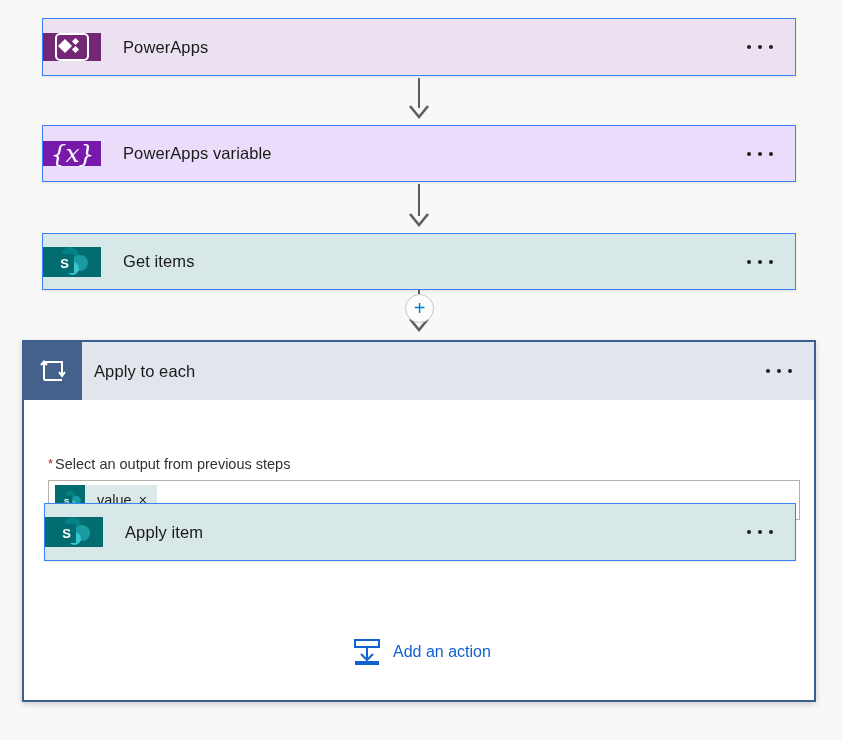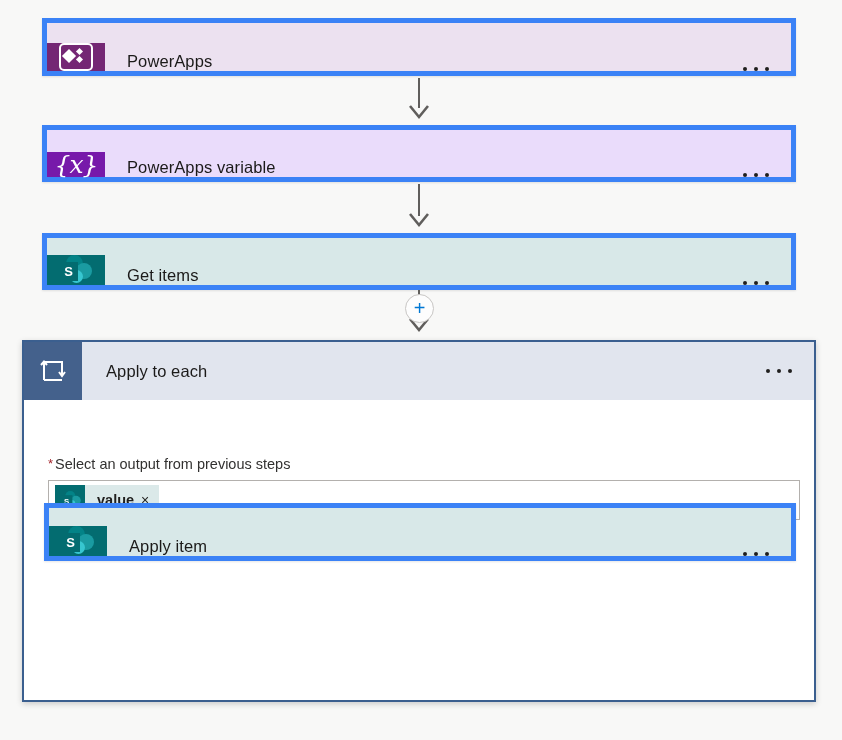--- a/index.html
+++ b/index.html
@@ -13,23 +13,23 @@
     width: 842px;
     height: 740px;
     background: #f8f8f7;
     overflow: hidden;
   }
 
   
   .card {
     position: absolute;
     display: flex;
-    align-items: flex-end;
+    align-items: center;
     box-sizing: border-box;
-    border: 5px solid #3b82f6;
+    border: 1px solid #3b82f6;
     box-shadow: 0 1px 2px rgba(0,0,0,0.10);
   }
   .card-icon {
     width: 58px;
     min-width: 58px;
     display: flex;
     align-items: center;
     justify-content: center;
   }
   .card-title {
@@ -181,21 +181,21 @@
     background: #e1e5ee;
   }
   #apply-header .card-icon {
     width: 58px; min-width: 58px;
     background: #44618c;
     display: flex; align-items: center; justify-content: center;
   }
   #apply-header .card-title {
     flex: 1;
     display: flex; align-items: center;
-    padding-left: 24px;
+    padding-left: 12px;
     font-size: 16.5px;
     color: #1b1a19;
   }
   .loop-glyph { width: 26px; height: 24px; }
 
   #apply-body { padding: 20px 24px 0 24px; margin-top: 36px; }
 
   .field-label {
     font-size: 14.5px;
     color: #323130;
@@ -228,21 +228,20 @@
   .token .token-icon {
     width: 30px; height: 30px;
     background: #036c70;
     display: flex; align-items: center; justify-content: center;
   }
   .token .sp-glyph { transform: scale(0.60); }
   .token .token-text {
     font-size: 14.5px;
     color: #201f1e;
     padding: 0 7px 0 12px;
-    font-weight: bold;
   }
   .token .token-x {
     font-size: 14px;
     color: #201f1e;
     padding-right: 10px;
     cursor: pointer;
   }
 
   
   #inner-card {
@@ -396,14 +395,23 @@
       </div>
     </div>
     <div class="card-title">Apply item</div>
     <div class="card-menu">
       <i></i>
         <i></i>
         <i></i>
     </div>
   </div>
 
+  <div id="add-action">
+    <svg class="aa-glyph" viewBox="0 0 30 28">
+      <rect x="3" y="2" width="24" height="7" fill="none" stroke="#0f62d0" stroke-width="2"></rect>
+      <path d="M15 9 L15 20" stroke="#0f62d0" stroke-width="2" fill="none"></path>
+      <path d="M9 16 L15 22 L21 16" fill="none" stroke="#0f62d0" stroke-width="2"></path>
+      <rect x="3" y="23" width="24" height="4" fill="#0f62d0"></rect>
+    </svg>
+    <span class="aa-label">Add an action</span>
+  </div>
 
 </div>
 
 </body></html>

